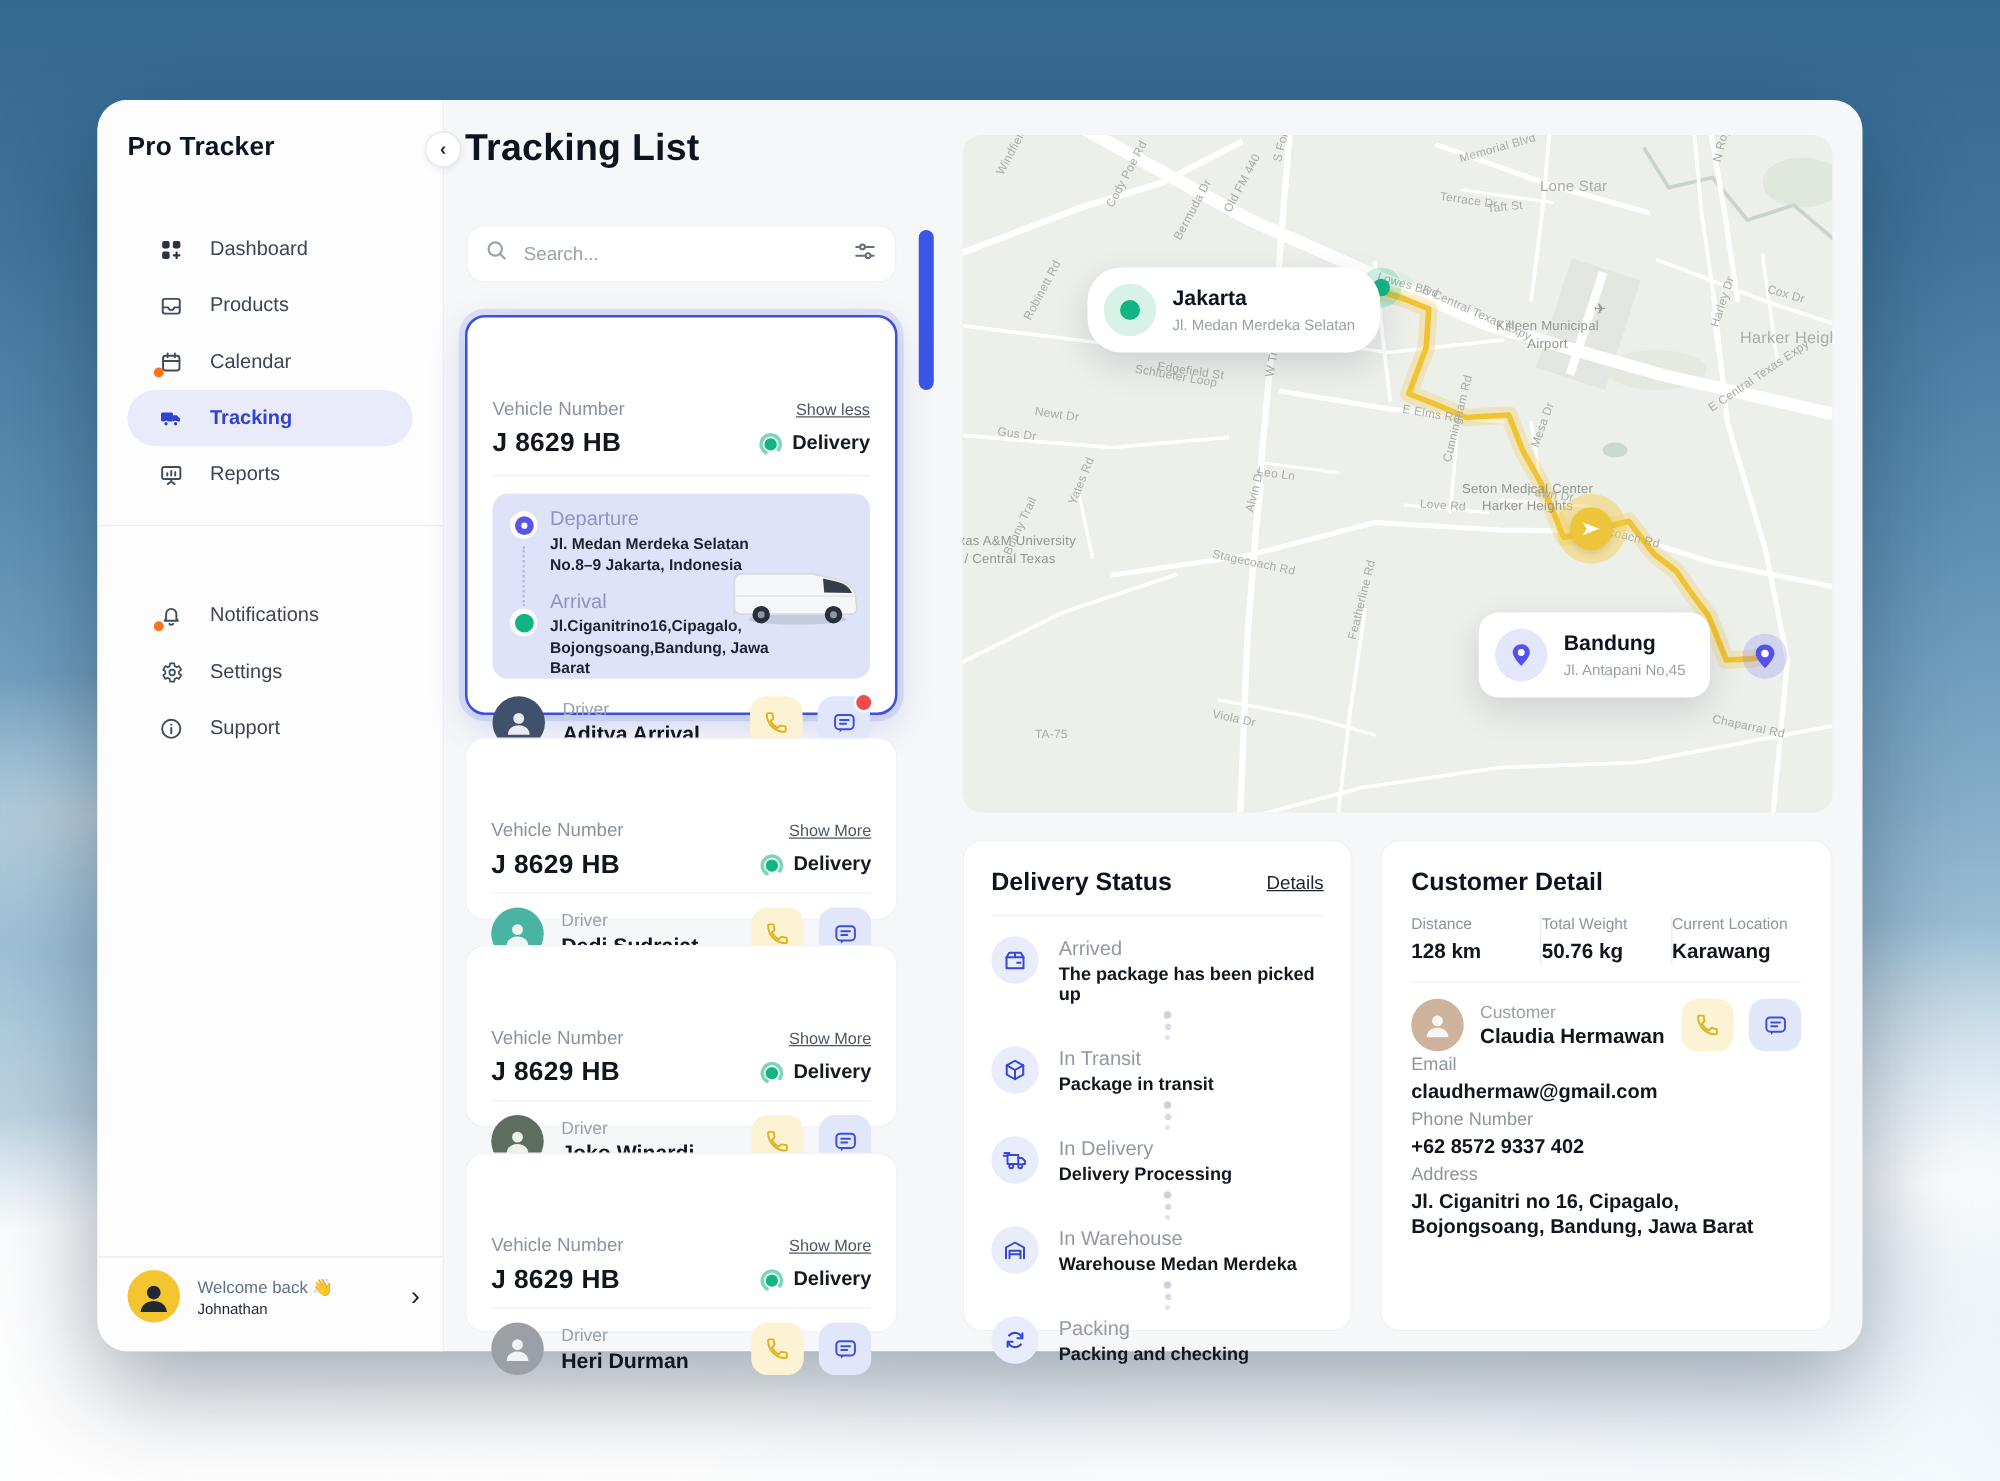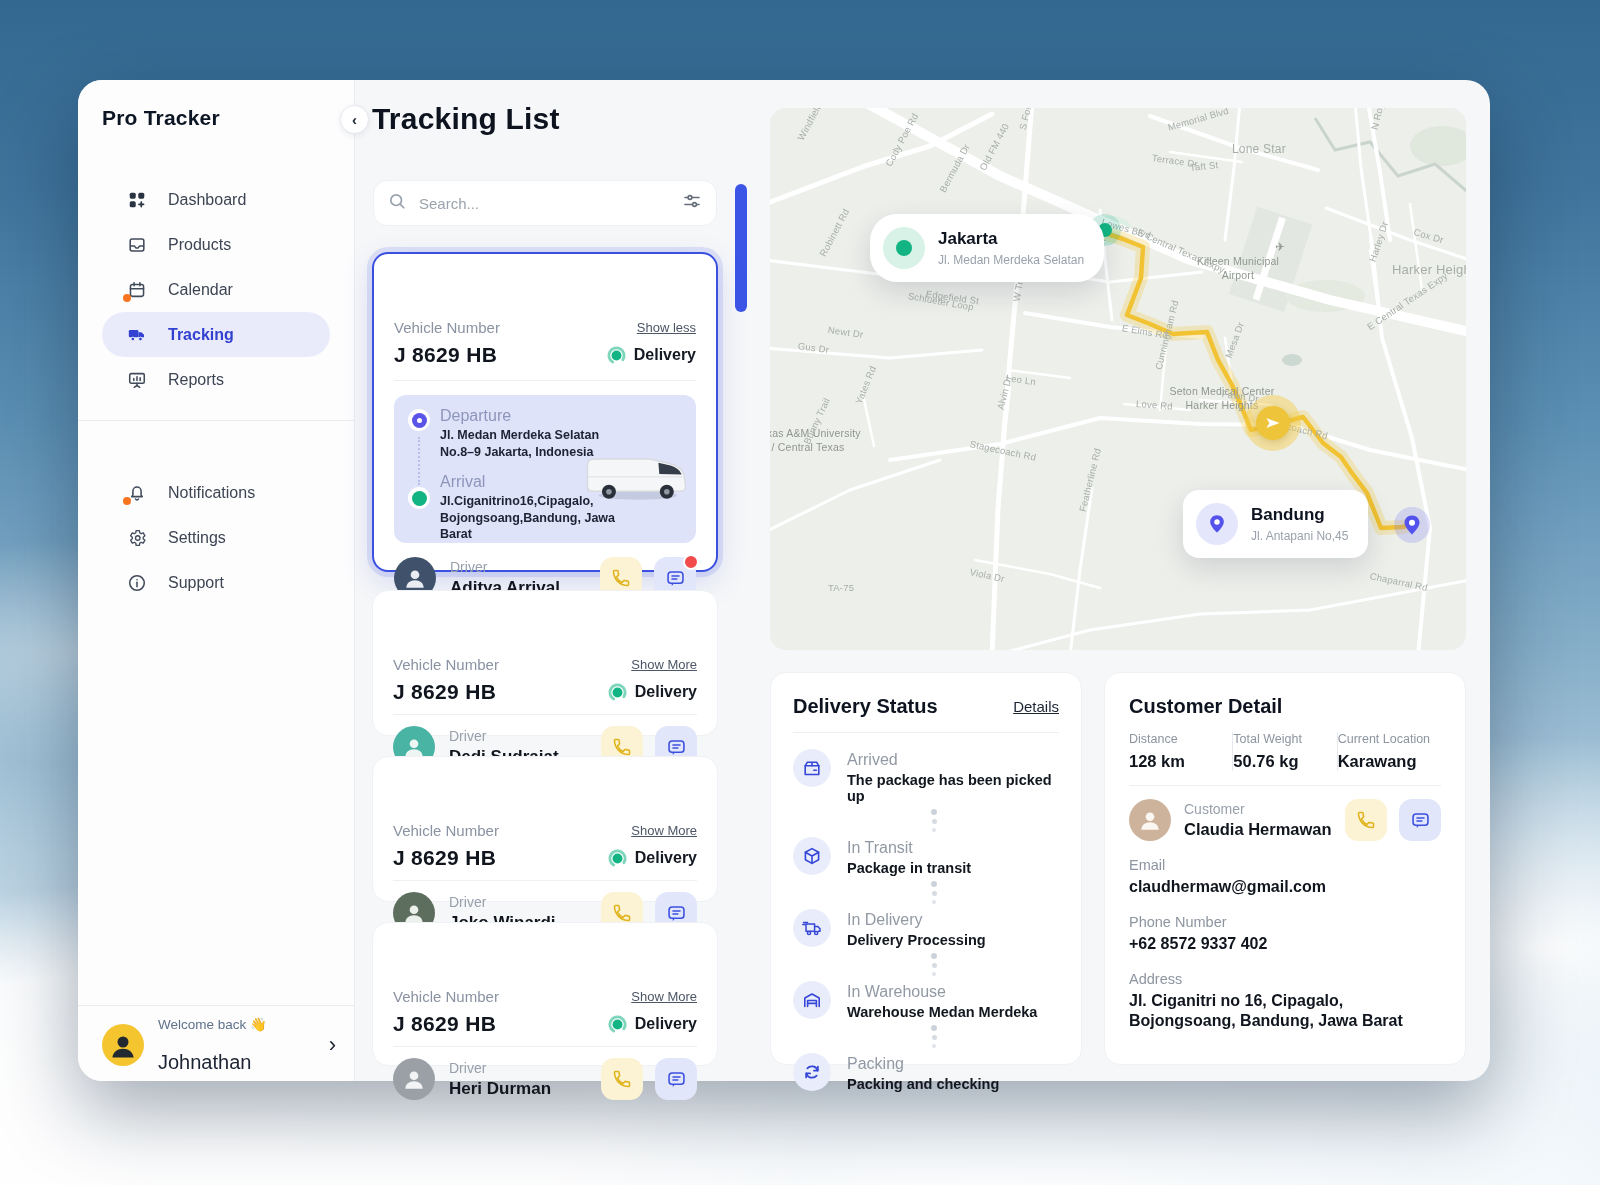--- a/index.html
+++ b/index.html
@@ -30,21 +30,21 @@
   .nav-item{display:flex;align-items:center;gap:20px;height:45px;padding-left:24px;border-radius:23px;
     color:#3d4553;font-size:16px;cursor:pointer;position:relative;}
   .nav-item .nicon{width:22px;height:22px;display:flex;align-items:center;justify-content:center;position:relative;}
   .nav-item.active{background:#e9ebfb;color:#3241cf;font-weight:600;}
   .nav-divider{position:absolute;left:0;right:0;top:340px;border-top:1px solid #ececf0;}
   .dot-badge{position:absolute;left:-3px;bottom:-1px;width:8px;height:8px;border-radius:50%;background:#f9741f;}
   .profile-divider{position:absolute;left:0;right:0;top:925px;border-top:1px solid #ececf0;}
   .profile{position:absolute;left:24px;right:18px;top:936px;display:flex;align-items:center;gap:14px;cursor:pointer;}
   .avatar{width:42px;height:42px;border-radius:50%;flex:0 0 auto;display:flex;align-items:center;justify-content:center;overflow:hidden;}
   .profile .greet{font-size:13.5px;color:#5f7189;}
-  .profile .pname{font-size:20px;color:#1c2433;margin-top:19px;}
+  .profile .pname{font-size:12px;color:#1c2433;margin-top:3px;}
   .profile .chev{margin-left:auto;font-size:22px;color:#1c2433;}
   
   .list-title{position:absolute;left:294px;top:22px;font-size:30px;font-weight:800;color:#0d1420;letter-spacing:.2px;}
   .searchbar{position:absolute;left:295px;top:100px;width:344px;height:46px;background:#fff;border:1px solid #eef0f3;
     border-radius:14px;display:flex;align-items:center;padding:0 14px;gap:10px;box-sizing:border-box;}
   .searchbar input{border:none;outline:none;flex:1;font-size:15px;color:#8b5cf6;font-family:"Liberation Sans",sans-serif;background:transparent;}
   .searchbar input::placeholder{color:#9aa3ad;}
   .scroll-thumb{position:absolute;left:657px;top:104px;width:12px;height:128px;border-radius:7px;background:#3c55e6;cursor:grab;}
   .card{position:absolute;left:294px;width:346px;background:#fff;border:1px solid #f0f1f4;border-radius:16px;
     box-sizing:border-box;padding:18px 20px;}
@@ -105,21 +105,21 @@
   .dots i:nth-child(3){width:4px;height:4px;opacity:.6;}
   .steps{margin-top:16px;}
   
   .cd-title{font-size:20px;font-weight:800;color:#0e1320;}
   .cd-stats{display:flex;margin-top:14px;padding-bottom:14px;border-bottom:1px solid #efeff2;}
   .cd-stat{flex:1;}
   .cd-stat + .cd-stat{border-left:1px solid #e7e9ee;padding-left:0;}
   .cd-stat .lab{font-size:12.5px;color:#8d95a0;}
   .cd-stat .val{font-size:16.5px;font-weight:800;color:#10151e;margin-top:6px;}
   .cust-row{display:flex;align-items:center;gap:13px;margin-top:13px;}
-  .cd-block{margin-top:16px;}
+  .cd-block{margin-top:3px;}
   .cd-block .lab{font-size:14.5px;color:#8d95a0;}
   .cd-block .val{font-size:16px;font-weight:800;color:#10151e;margin-top:4px;line-height:1.3;}
 </style>
 </head>
 <body>
 
 <div class="window">
 
   <div class="sidebar">
     <div class="brand">Pro Tracker</div>

